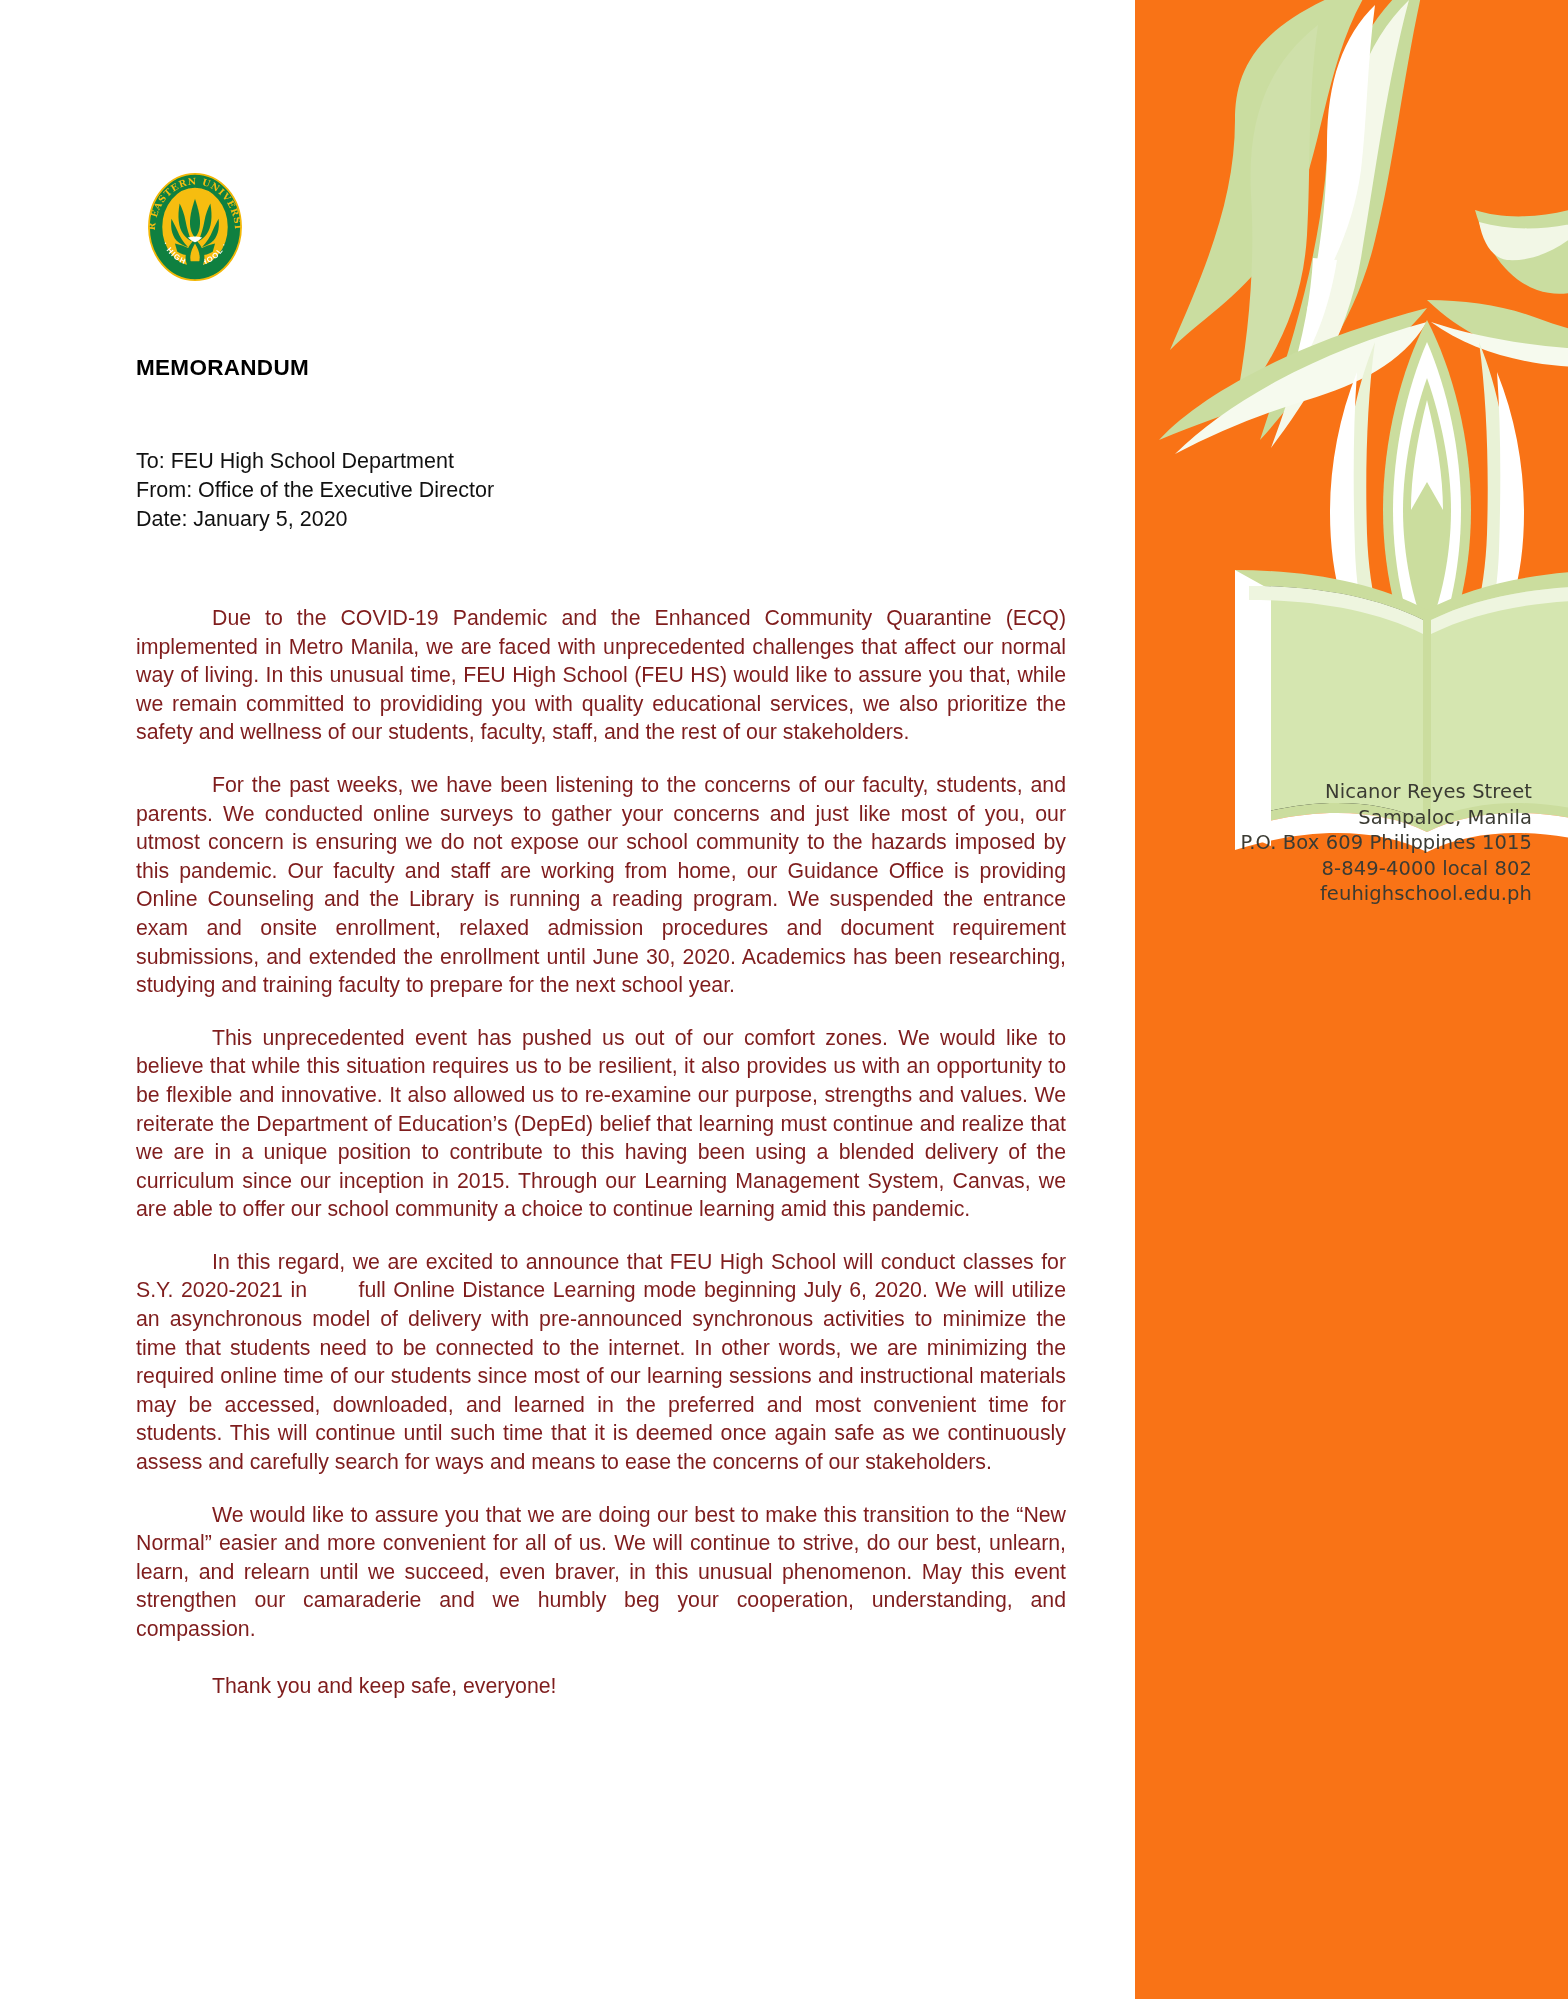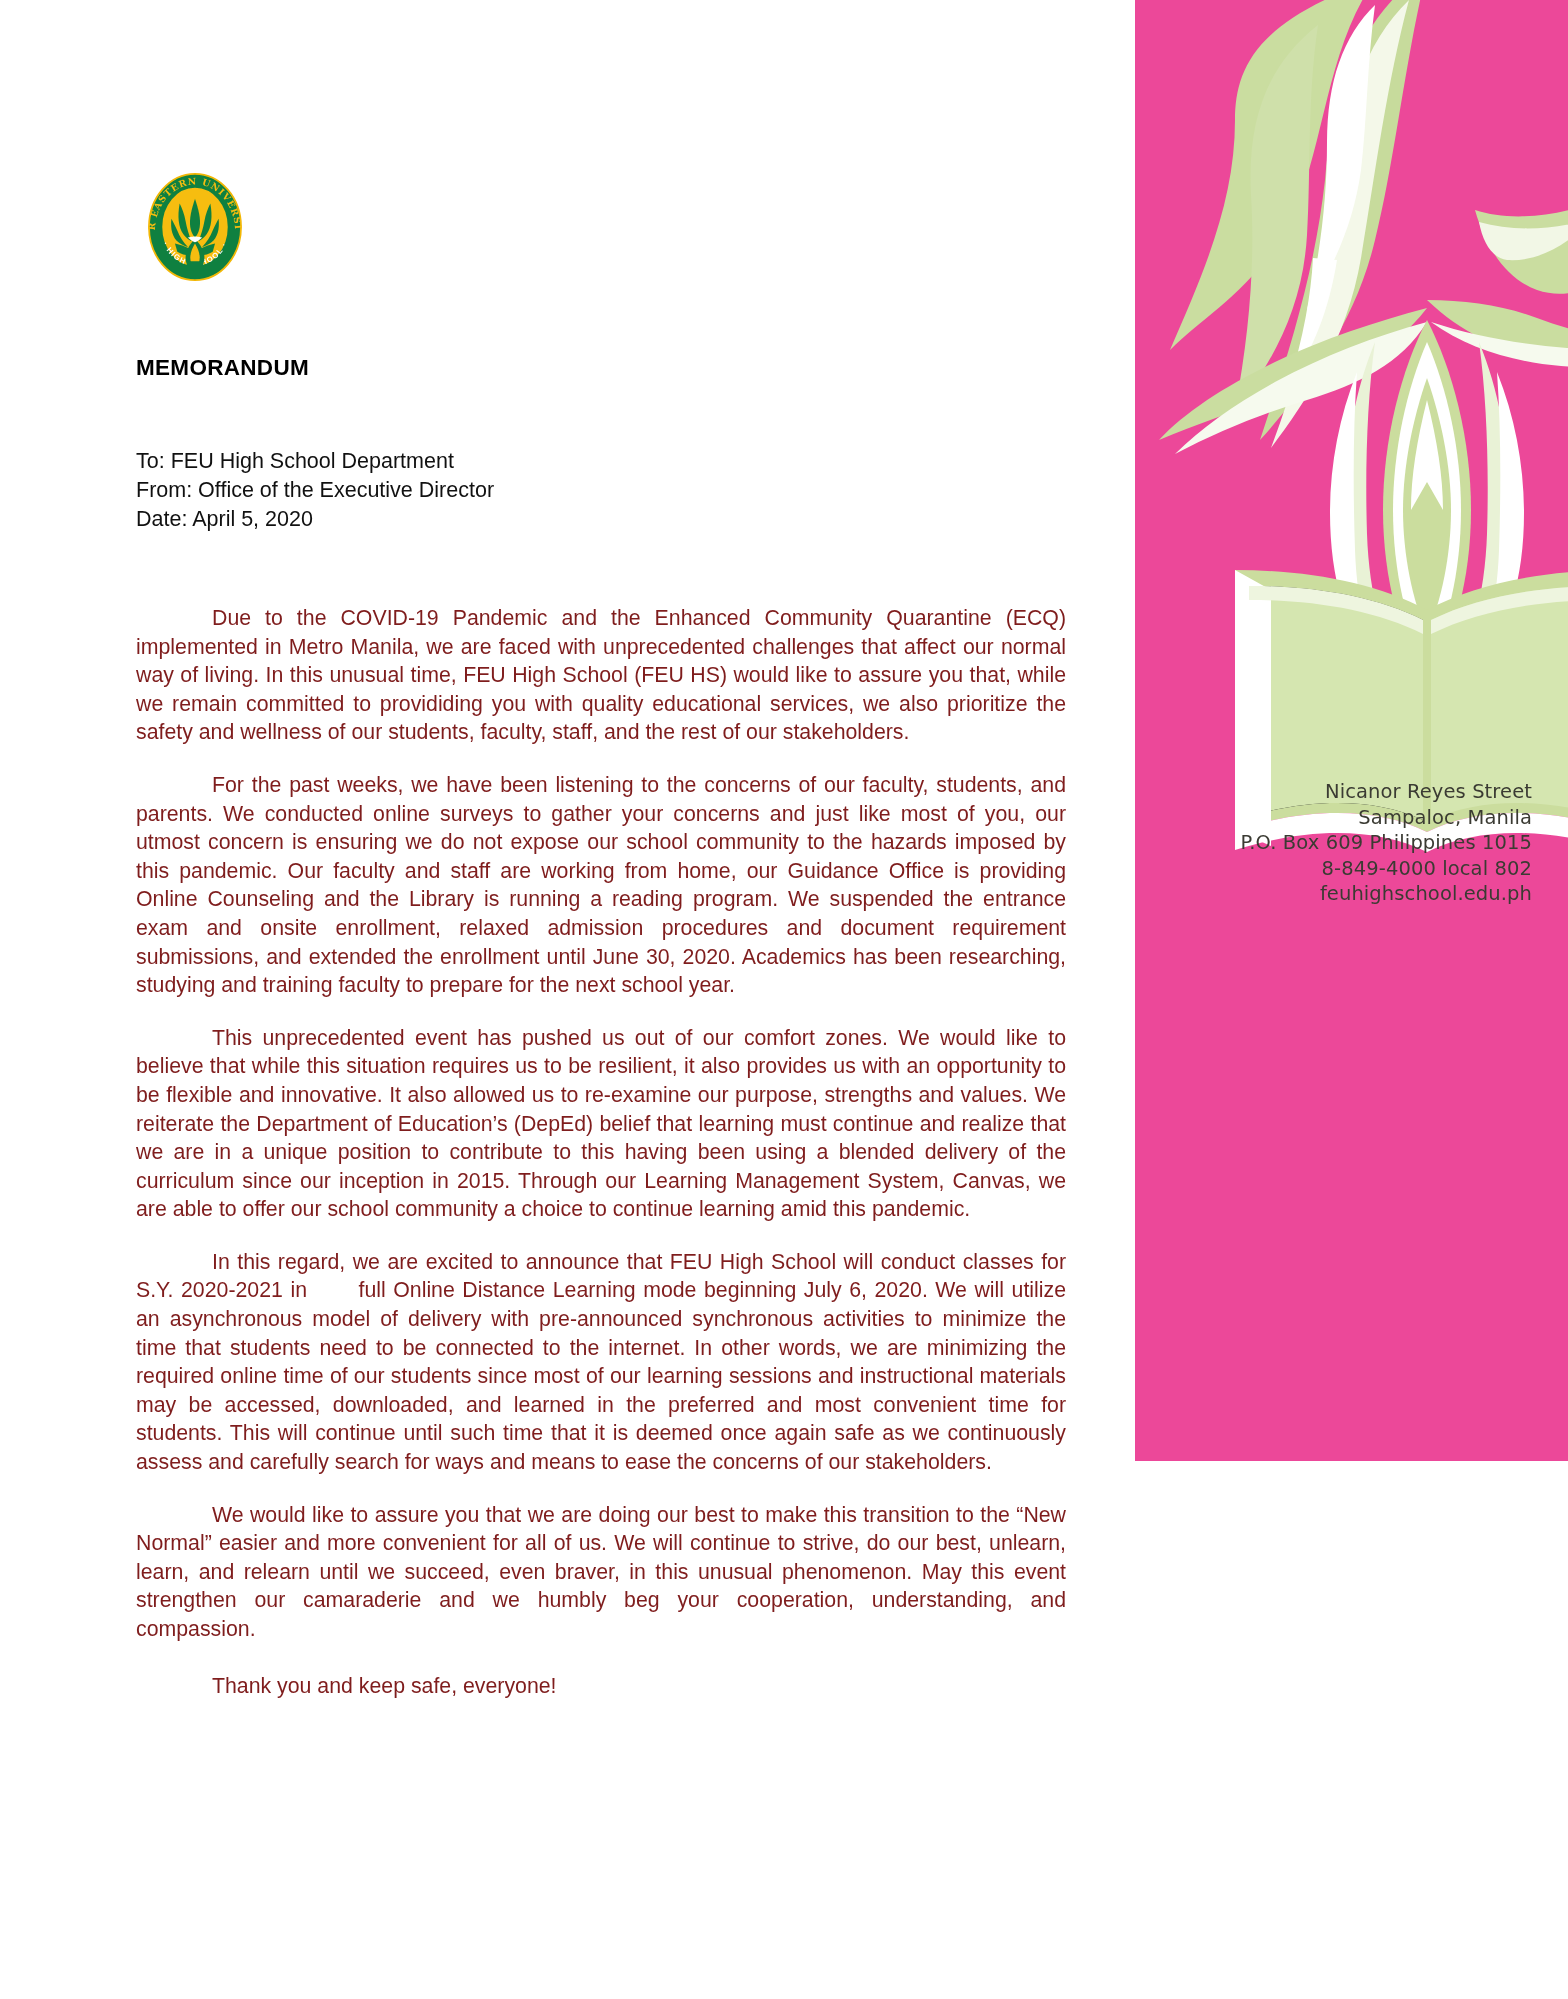--- a/index.html
+++ b/index.html
@@ -17,22 +17,22 @@
     height:1999px;
     overflow:hidden;
     background:#ffffff;
   }
 
   
   #sidebar {
     position:absolute;
     top:0; right:0;
     width:433px;
-    height:1461px;
-    background:#ec4899;
+    height:1999px;
+    background:#f97316;
     overflow:hidden;
   }
   #sidebar-art {
     position:absolute;
     top:-30px;
     left:-60px;
     width:640px;
     height:1000px;
   }
 
@@ -206,21 +206,21 @@
 
   </div>
 
   <div id="doc">
 
     <div class="memo-heading">MEMORANDUM</div>
 
     <div class="meta-block">
       <div class="meta-line">To: FEU High School Department</div>
       <div class="meta-line">From: Office of the Executive Director</div>
-      <div class="meta-line">Date: April 5, 2020</div>
+      <div class="meta-line">Date: January 5, 2020</div>
     </div>
 
     <p class="body">Due to the COVID-19 Pandemic and the Enhanced Community Quarantine (ECQ) implemented in Metro Manila, we are faced with unprecedented challenges that affect our normal way of living. In this unusual time, FEU High School (FEU HS) would like to assure you that, while we remain committed to provididing you with quality educational services, we also prioritize the safety and wellness of our students, faculty, staff, and the rest of our stakeholders.</p>
     <p class="body">For the past weeks, we have been listening to the concerns of our faculty, students, and parents. We conducted online surveys to gather your concerns and just like most of you, our utmost concern is ensuring we do not expose our school community to the hazards imposed by this pandemic. Our faculty and staff are working from home, our Guidance Office is providing Online Counseling and the Library is running a reading program. We suspended the entrance exam and onsite enrollment, relaxed admission procedures and document requirement submissions, and extended the enrollment until June 30, 2020. Academics has been researching, studying and training faculty to prepare for the next school year.</p>
     <p class="body">This unprecedented event has pushed us out of our comfort zones. We would like to believe that while this situation requires us to be resilient, it also provides us with an opportunity to be flexible and innovative. It also allowed us to re-examine our purpose, strengths and values. We reiterate the Department of Education’s (DepEd) belief that learning must continue and realize that we are in a unique position to contribute to this having been using a blended delivery of the curriculum since our inception in 2015. Through our Learning Management System, Canvas, we are able to offer our school community a choice to continue learning amid this pandemic.</p>
 
     <p class="body"><span>In this regard, we are excited to announce that FEU High School will conduct classes for S.Y. 2020-2021 in </span><b>full Online Distance Learning mode beginning July 6, 2020</b><span>. We will utilize an asynchronous model of delivery with pre-announced synchronous activities to minimize the time that students need to be connected to the internet. In other words, we are minimizing the required online time of our students since most of our learning sessions and instructional materials may be accessed, downloaded, and learned in the preferred and most convenient time for students. This will continue until such time that it is deemed once again safe as we continuously assess and carefully search for ways and means to ease the concerns of our stakeholders.</span></p>
 
     <p class="body">We would like to assure you that we are doing our best to make this transition to the “New Normal” easier and more convenient for all of us. We will continue to strive, do our best, unlearn, learn, and relearn until we succeed, even braver, in this unusual phenomenon. May this event strengthen our camaraderie and we humbly beg your cooperation, understanding, and compassion.</p>
 

